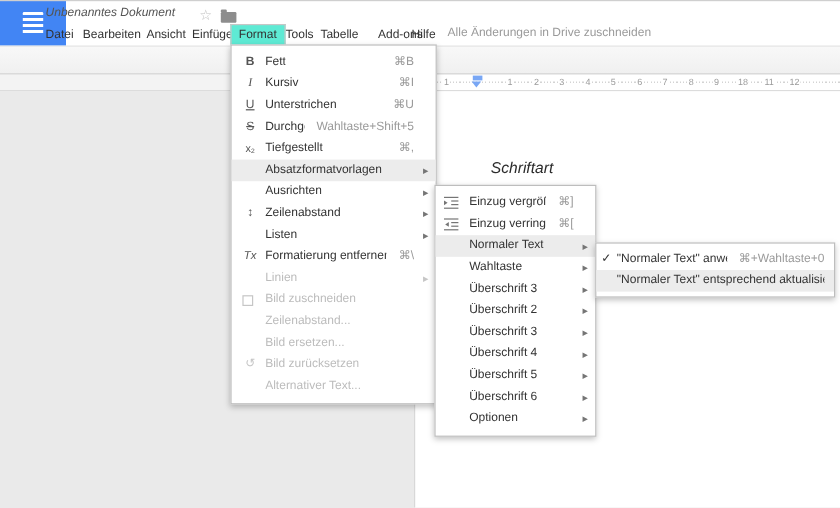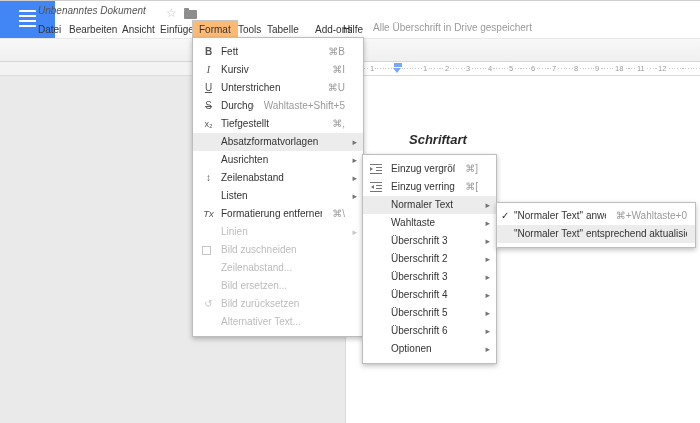--- a/index.html
+++ b/index.html
@@ -18,21 +18,21 @@
   .docs-logo { position:absolute; top:0; left:0; width:55px; height:38px; background:#4285f4; }
   .logo-lines { position:absolute; left:19px; top:10px; width:17px; height:18px;
     background: repeating-linear-gradient(to bottom, #fff 0 2.5px, rgba(0,0,0,0) 2.5px 5px);
     border-radius:1px; }
   .doc-title { position:absolute; left:38px; top:5px; font-size:10px; font-style:italic; color:#545454; white-space:nowrap; }
   .star-icon { position:absolute; left:166px; top:6px; font-size:12px; color:#c2c2c2; line-height:14px; }
   .folder-icon { position:absolute; left:184px; top:10px; width:13px; height:9px; background:#8d8d8d; border-radius:1px; }
   .folder-icon::before { content:""; position:absolute; left:0; top:-2px; width:5px; height:2px; background:#8d8d8d; border-radius:1px 1px 0 0; }
 
   .menubar-item { position:absolute; top:22px; height:16px; line-height:16px; font-size:10px; color:#333; white-space:nowrap; }
-  .menubar-item.open-box { top:20px; height:18px; line-height:18px; background:#fdba74;
+  .menubar-item.open-box { top:20px; height:18px; line-height:18px; background:#5eead4;
     border:1px solid #c6c6c6; border-bottom:none; padding:0 6px; z-index:50; }
   .save-status { position:absolute; left:373px; top:22px; font-size:10px; color:#9a9a9a; white-space:nowrap; }
 
   
   .toolbar { position:absolute; top:38px; left:0; width:700px; height:24px;
     background:linear-gradient(#f8f8f8,#f0f0f0); border-top:1px solid #e9e9e9; border-bottom:1px solid #d6d6d6; z-index:10; }
   .tb { position:absolute; top:41px; height:18px; display:flex; align-items:center; justify-content:center; }
   .tb-sep { position:absolute; top:42px; width:1px; height:15px; background:#d4d4d4; }
   .tb svg { display:block; }
   .uni-icon { font-size:13px; color:#3c3c3c; line-height:16px; }
@@ -49,21 +49,21 @@
   .ruler { position:absolute; top:62px; left:0; width:700px; height:14px; background:#f3f3f3; border-bottom:1px solid #dcdcdc; }
   .ruler-page { position:absolute; left:345px; top:0; width:355px; height:13px; background:#fff;
     background-image: repeating-linear-gradient(to right, #c9c9c9 0 1px, rgba(0,0,0,0) 1px 2.7px);
     background-size:100% 1px; background-position:0 6px; background-repeat:no-repeat; }
   .ruler-num { position:absolute; top:2px; font-size:7.5px; color:#9a9a9a; background:#fff; padding:0 1px; line-height:9px; }
   .indent-marker { position:absolute; left:393px; top:1px; width:9px; height:11px; }
   .indent-marker .rect { width:8px; height:4px; background:#79a7f5; margin-left:0.5px; }
   .indent-marker .tri { width:0; height:0; border-left:4.5px solid transparent; border-right:4.5px solid transparent; border-top:5px solid #79a7f5; margin-top:1px; }
 
   
-  .canvas { position:absolute; top:76px; left:0; width:700px; height:347px; background:#eaeaea;font-weight:bold; }
+  .canvas { position:absolute; top:76px; left:0; width:700px; height:347px; background:#eaeaea; }
   .page { position:absolute; left:345px; top:0; width:355px; height:347px; background:#fff; border-left:1px solid #d8d8d8; }
   .doc-text { position:absolute; left:63px; top:56px; font-size:13px; font-style:italic; color:#2b2b2b; }
 
   
   .panel { position:absolute; background:#fff; border:1px solid #bdbdbd; box-shadow:0 2px 5px rgba(0,0,0,.25); padding:5px 0; }
   #format-panel { left:192px; top:37px; width:172px; z-index:40; }
   #styles-panel { left:362px; top:154px; width:135px; z-index:41; }
   #normal-panel { left:496px; top:202px; width:200px; z-index:42; padding:4px 0; }
 
   .mrow { position:relative; height:18px; line-height:18px; padding:0 18px 0 28px; font-size:10px; color:#333; display:flex; white-space:nowrap; }
@@ -112,21 +112,21 @@
 
   <div class="menubar-item" style="left:38px">Datei</div>
   <div class="menubar-item" style="left:69px">Bearbeiten</div>
   <div class="menubar-item" style="left:122px">Ansicht</div>
   <div class="menubar-item" style="left:160px">Einfügen</div>
   <div class="menubar-item open-box" style="left:192px">Format</div>
   <div class="menubar-item" style="left:238px">Tools</div>
   <div class="menubar-item" style="left:267px">Tabelle</div>
   <div class="menubar-item" style="left:315px">Add-ons</div>
   <div class="menubar-item" style="left:343px">Hilfe</div>
-  <div class="save-status">Alle Überschrift in Drive gespeichert</div>
+  <div class="save-status">Alle Änderungen in Drive zuschneiden</div>
 </div>
 
 <div class="toolbar"></div>
 <div class="tb-sep" style="left:30px"></div>
 
 <div class="tb" style="left:36px;width:16px">
   <svg width="13" height="13" viewBox="0 0 14 14">
       <rect x="1.5" y="4.5" width="11" height="4.5" fill="#3c3c3c"></rect>
       <rect x="3.5" y="1" width="7" height="3" fill="#3c3c3c"></rect>
       <rect x="3.5" y="8" width="7" height="4.5" fill="#fff" stroke="#3c3c3c"></rect>

